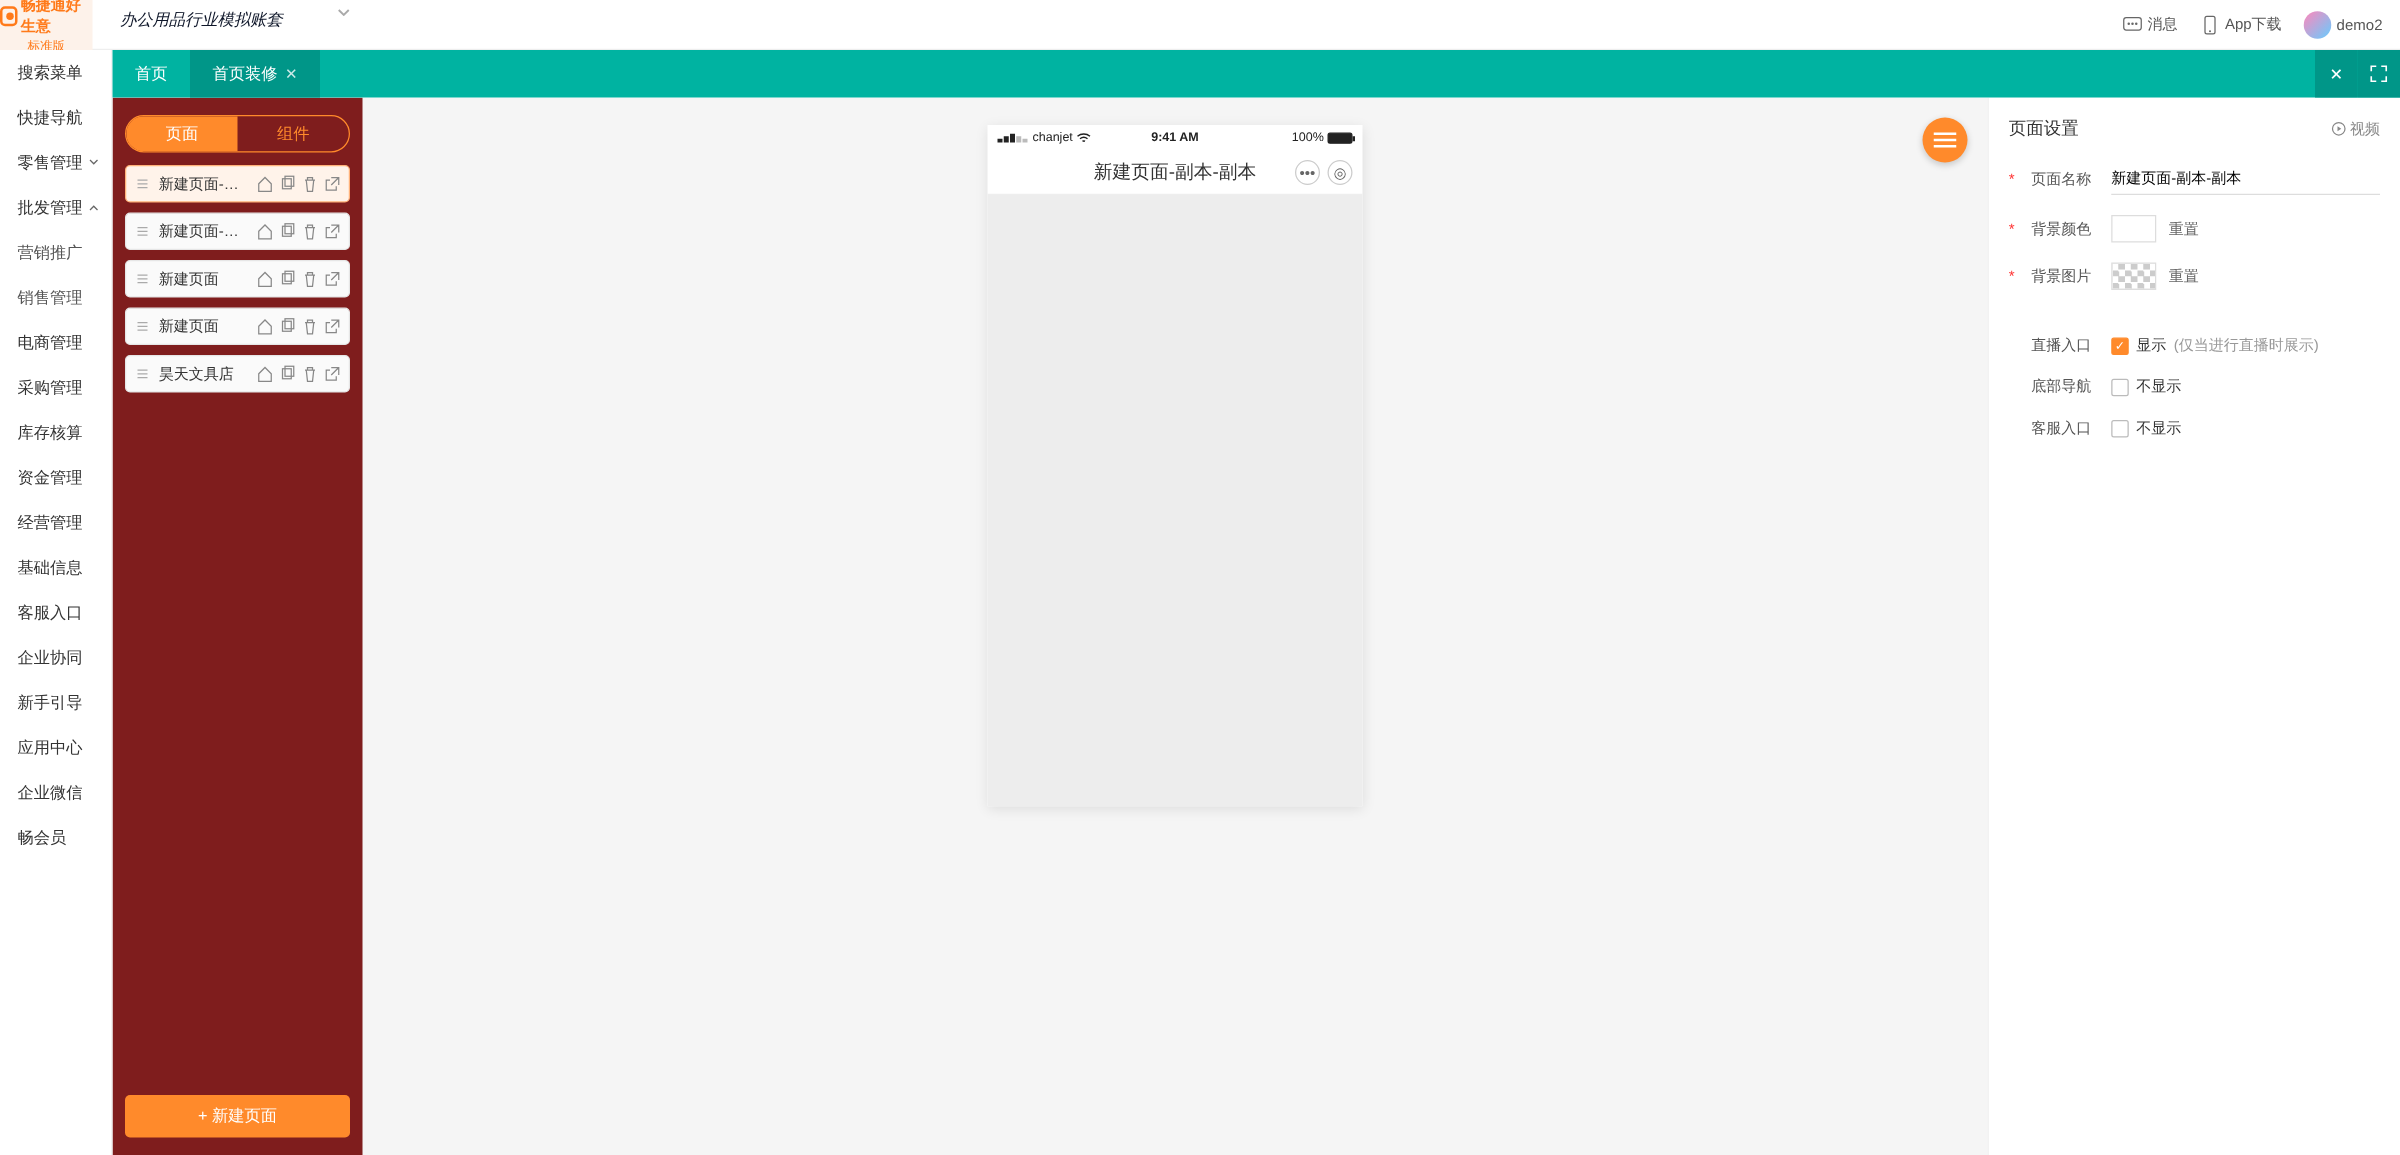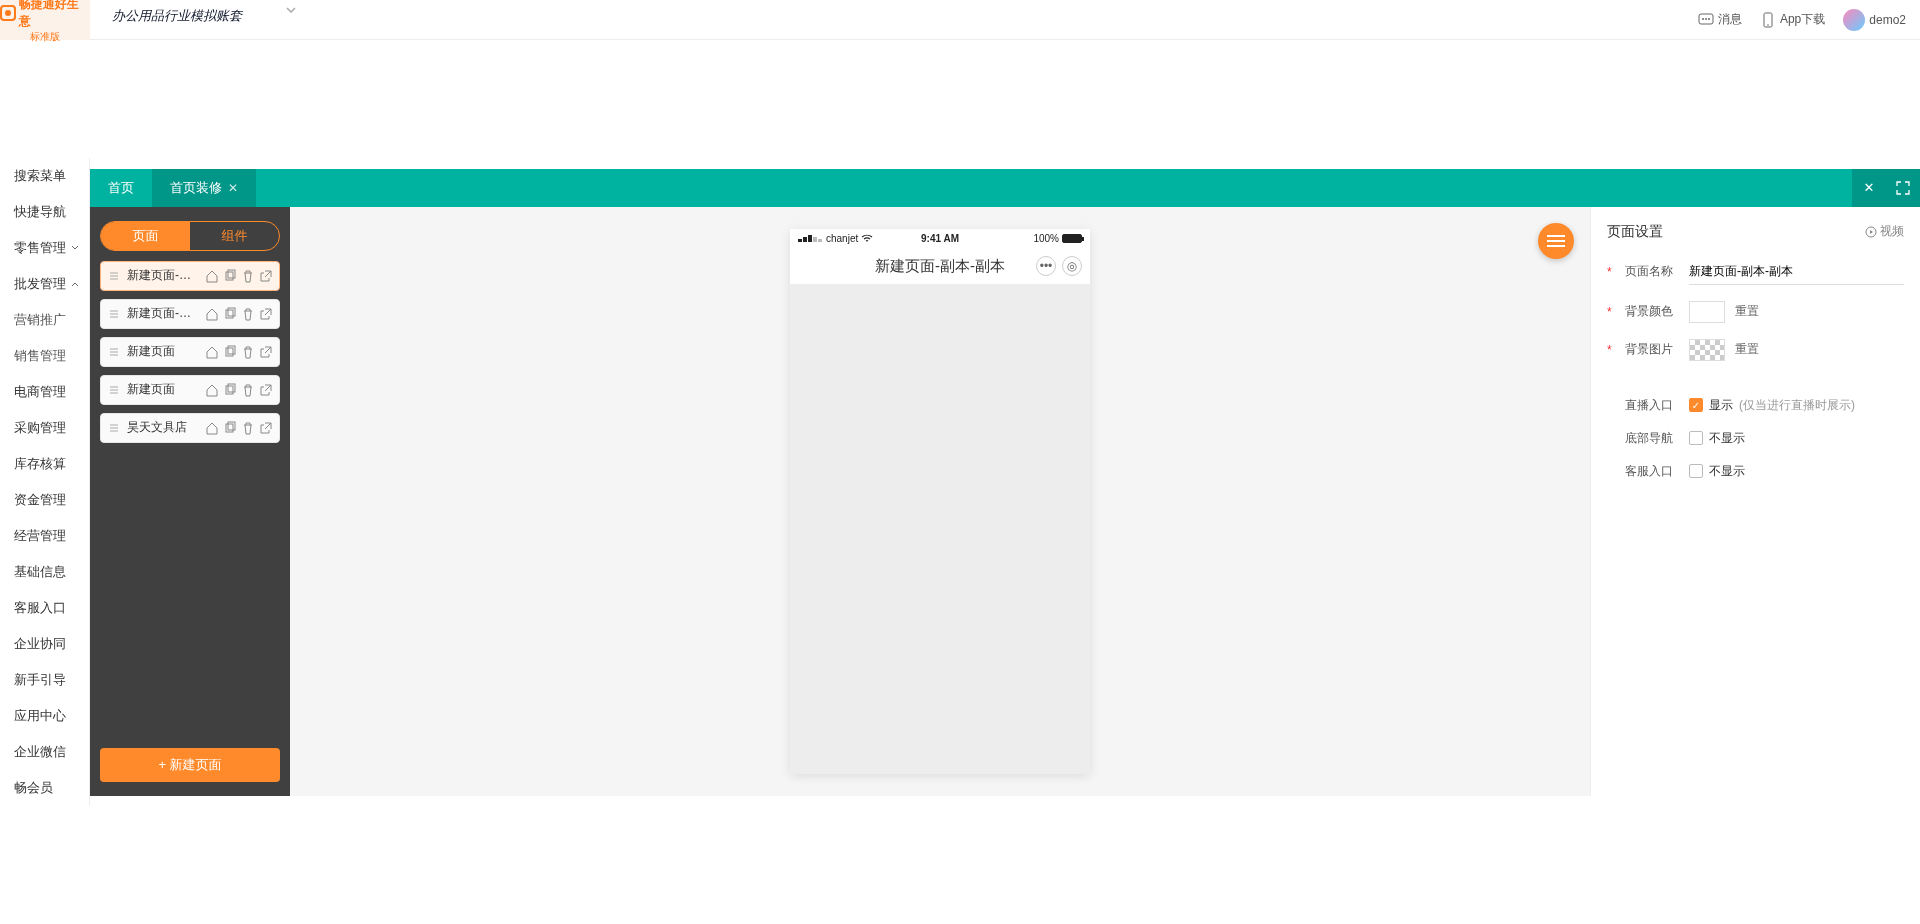--- a/index.html
+++ b/index.html
@@ -1,35 +1,35 @@
 <!DOCTYPE html>
 <html><head>
 <meta charset="utf-8">
 <style>
 * { margin:0; padding:0; box-sizing:border-box; font-family:"Microsoft YaHei","PingFang SC",Arial,sans-serif; }
 html,body { width:100%; height:100%; background:#fff; }
 body { display:flex; flex-direction:column; font-size:13px; color:#333; }
 
 
 .topbar { height:40px; display:flex; align-items:center; padding:0 14px; border-bottom:1px solid #eee; }
-.logo-box { width:90px; height:40px; display:flex; flex-direction:column; align-items:center; justify-content:center; background:#fdf2ea; margin:-0 14px -0 -14px; }
+.logo-box { width:74px; height:40px; display:flex; flex-direction:column; align-items:center; justify-content:center; background:#fdf2ea; margin:-0 14px -0 -14px; }
 .logo-row { display:flex; align-items:center; gap:3px; }
 .logo-mark { width:16px; height:16px; border:2px solid #ff7a1a; border-radius:4px; position:relative; }
 .logo-mark::after { content:""; position:absolute; left:3px; top:3px; width:6px; height:6px; border-radius:50%; background:#ff7a1a; }
 .logo-text { color:#ff7a1a; font-weight:600; font-size:12px; }
 .logo-sub { color:#ff7a1a; font-size:10px; }
 .acct-select { width:200px; height:26px; display:flex; justify-content:space-between; padding:0 8px; color:#0f172a; cursor:pointer;font-style:italic; }
 .chev-down { width:10px; height:6px; }
 .top-right { margin-left:auto; display:flex; align-items:center; gap:18px; color:#555; font-size:12px; }
 .top-icon-link { display:flex; align-items:center; gap:4px; cursor:pointer; }
 .top-icon { width:16px; height:16px; }
 .avatar { width:22px; height:22px; border-radius:50%; background:linear-gradient(135deg,#f8b,#6cf); }
 
 
-.body-row { flex:1; display:flex; overflow:hidden;align-items:center; }
+.body-row { flex:1; display:flex; overflow:hidden; }
 
 
 .sidebar { width:90px; background:#fff; border-right:1px solid #eee; overflow-y:auto; font-size:13px; }
 .side-item { height:36px; display:flex; align-items:center; padding-left:14px; cursor:pointer; color:#333; }
 .side-item .tri { margin-left:auto; margin-right:10px; width:8px; height:8px; }
 .side-sub { color:#555; }
 
 
 .main-col { flex:1; display:flex; flex-direction:column; background:#fff; }
 
@@ -38,21 +38,21 @@
 .tab { display:flex; align-items:center; padding:0 18px; color:#fff; cursor:pointer; font-size:13px; }
 .tab.active { background:#009688; }
 .tab .close { margin-left:6px; font-size:12px; opacity:.8; }
 .tabbar-right { margin-left:auto; display:flex; align-items:center; }
 .tabbar-btn { width:34px; height:38px; display:flex; align-items:center; justify-content:center; background:#009688; color:#fff; cursor:pointer; }
 
 
 .content { flex:1; display:flex; background:#f5f5f5; overflow:hidden; }
 
 
-.pagelist { width:200px; background:#404040; margin:0; padding:14px 10px; display:flex; flex-direction:column; gap:10px; }
+.pagelist { width:200px; background:#7f1d1d; margin:0; padding:14px 10px; display:flex; flex-direction:column; gap:10px; }
 .seg { display:flex; border:1px solid #ff8a2b; border-radius:16px; overflow:hidden; height:30px; }
 .seg > div { flex:1; display:flex; align-items:center; justify-content:center; color:#ff8a2b; cursor:pointer; font-size:13px; }
 .seg > div.active { background:#ff8a2b; color:#fff; }
 .page-rows { display:flex; flex-direction:column; gap:8px; }
 .page-row { height:30px; border:1px solid #e6e6e6; border-radius:4px; background:#fafafa; display:flex; align-items:center; padding:0 6px; gap:6px; cursor:pointer; }
 .page-row.selected { border-color:#ffb27a; background:#fff3ea; }
 .drag-icn,.row-icn { width:14px; height:14px; color:#999; flex-shrink:0; }
 .page-row .label { flex:1; font-size:12px; color:#333; white-space:nowrap; overflow:hidden; text-overflow:ellipsis; }
 .page-row .row-icns { display:flex; gap:4px; }
 .new-page-btn { height:34px; margin-top:auto; background:#ff8a2b; color:#fff; border-radius:4px; display:flex; align-items:center; justify-content:center; gap:4px; cursor:pointer; font-size:13px; }

